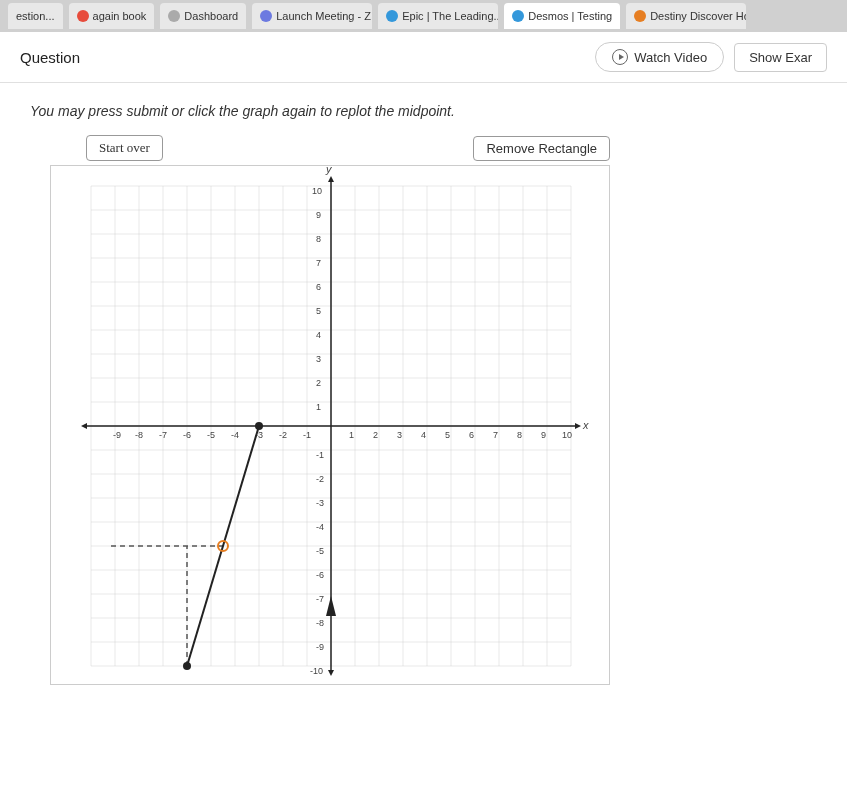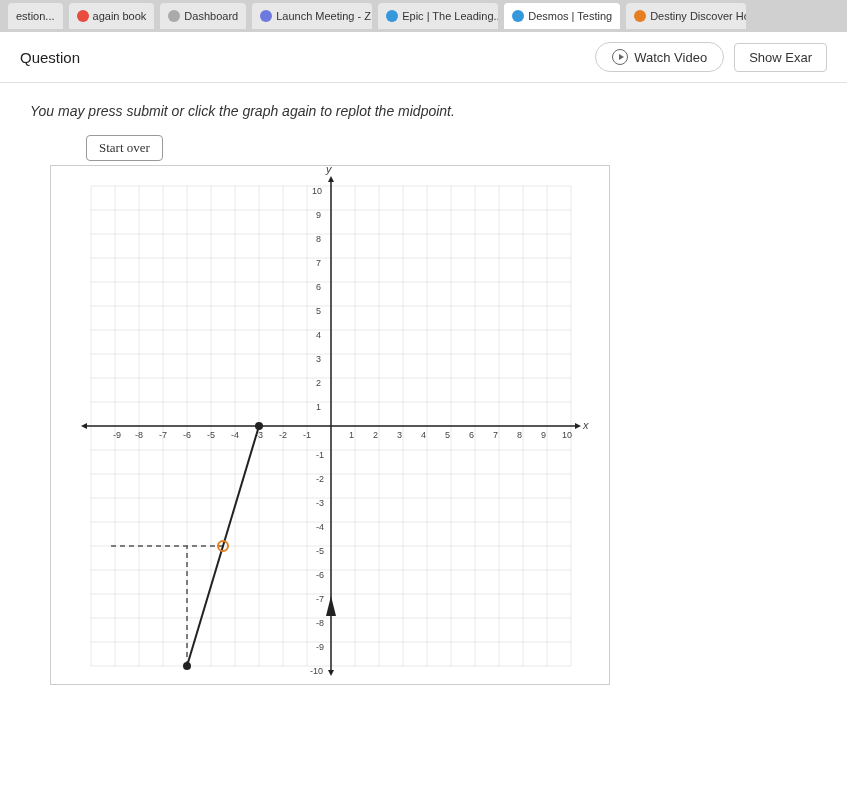--- a/index.html
+++ b/index.html
@@ -213,20 +213,21 @@
       </button>
     </div>
   </div>
 
   <div class="question-area">
     <div class="instruction-text">You may press submit or click the graph again to replot the midpoint.</div>
 
     <div class="graph-area">
       <div style="display:flex; width:560px; justify-content:space-between; align-items:center; margin-bottom:4px; padding-left:16px; padding-right:0;">
         <button class="start-over-btn">Start over</button>
+        <button class="remove-rect-btn">Remove Rectangle</button>
       </div>
 
       <div class="graph-svg-container">
         <svg width="560" height="520" style="background:#fff; border:1px solid #ccc; cursor:crosshair;">
 
           <g stroke="#d0d0d0" stroke-width="0.5">
             <line x1="40" y1="20" x2="40" y2="500"></line>
             <line x1="64" y1="20" x2="64" y2="500"></line>
             <line x1="88" y1="20" x2="88" y2="500"></line>
             <line x1="112" y1="20" x2="112" y2="500"></line>

